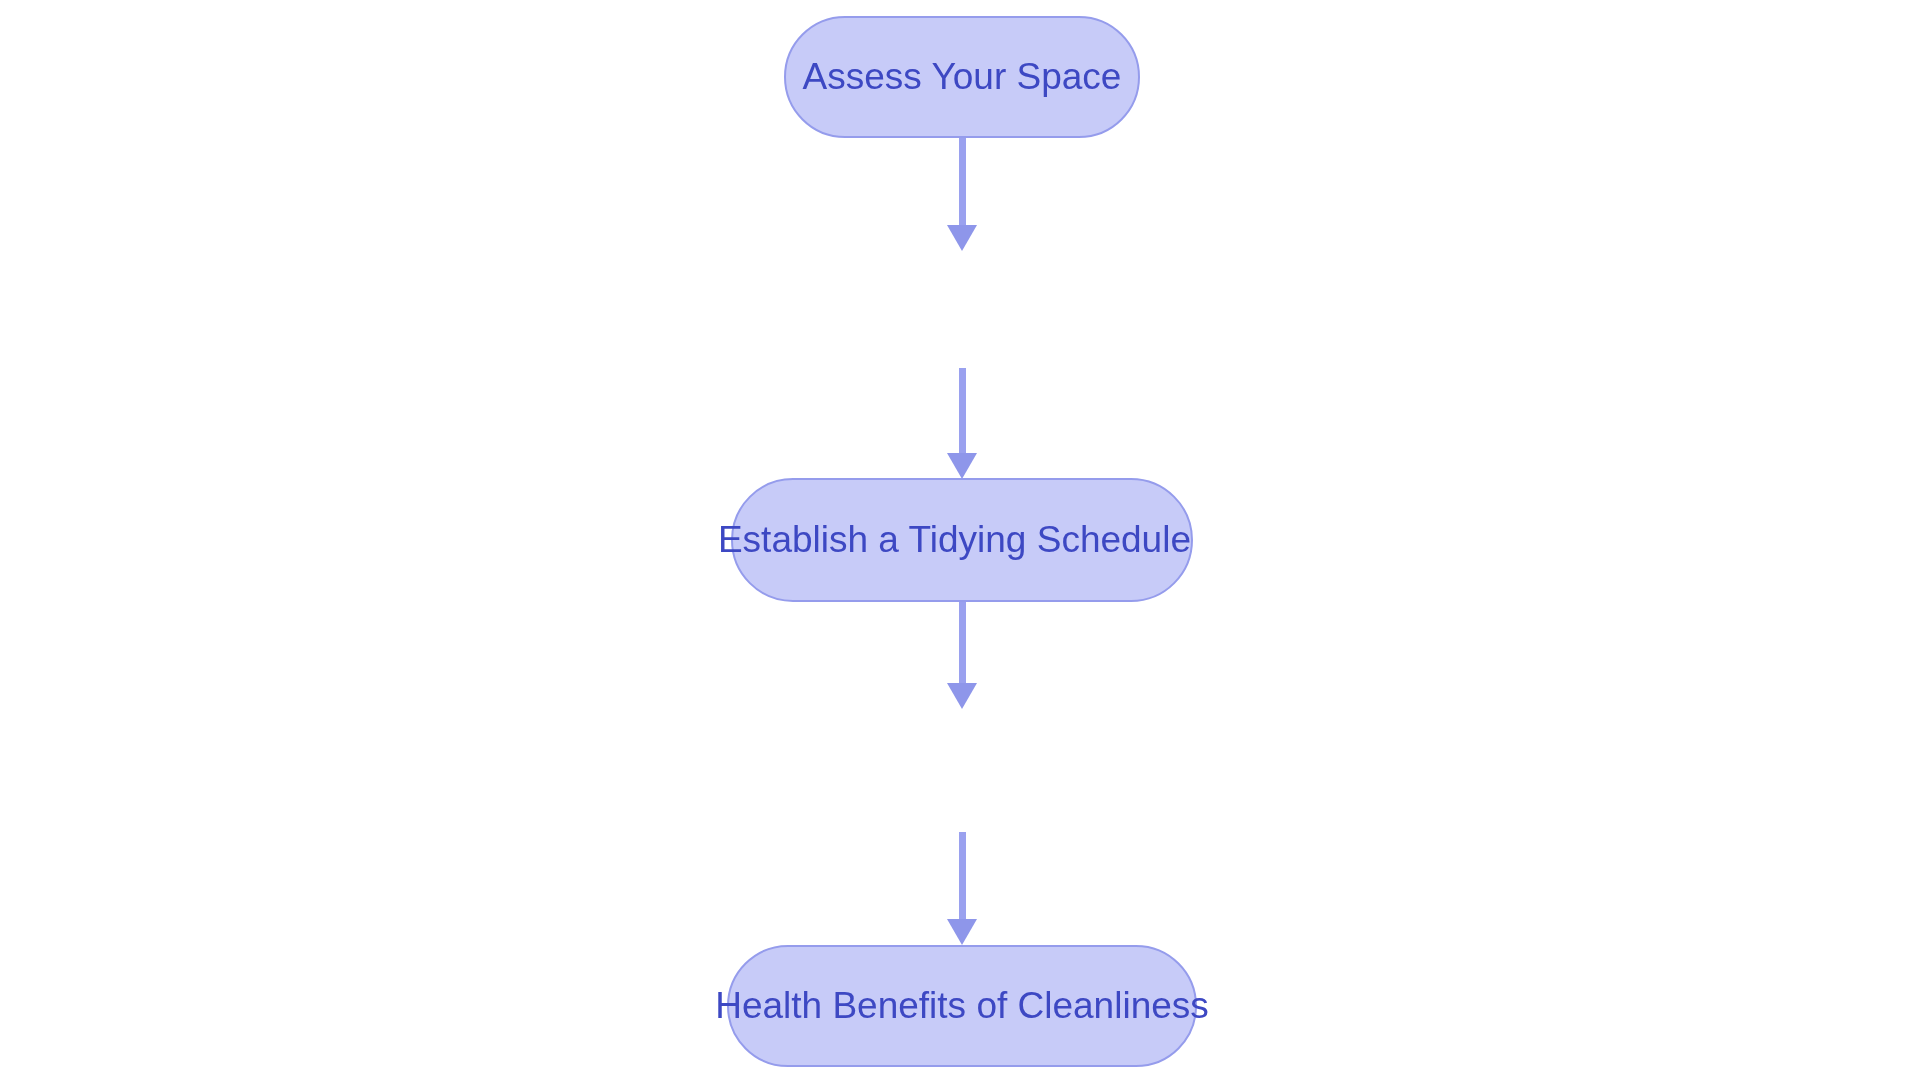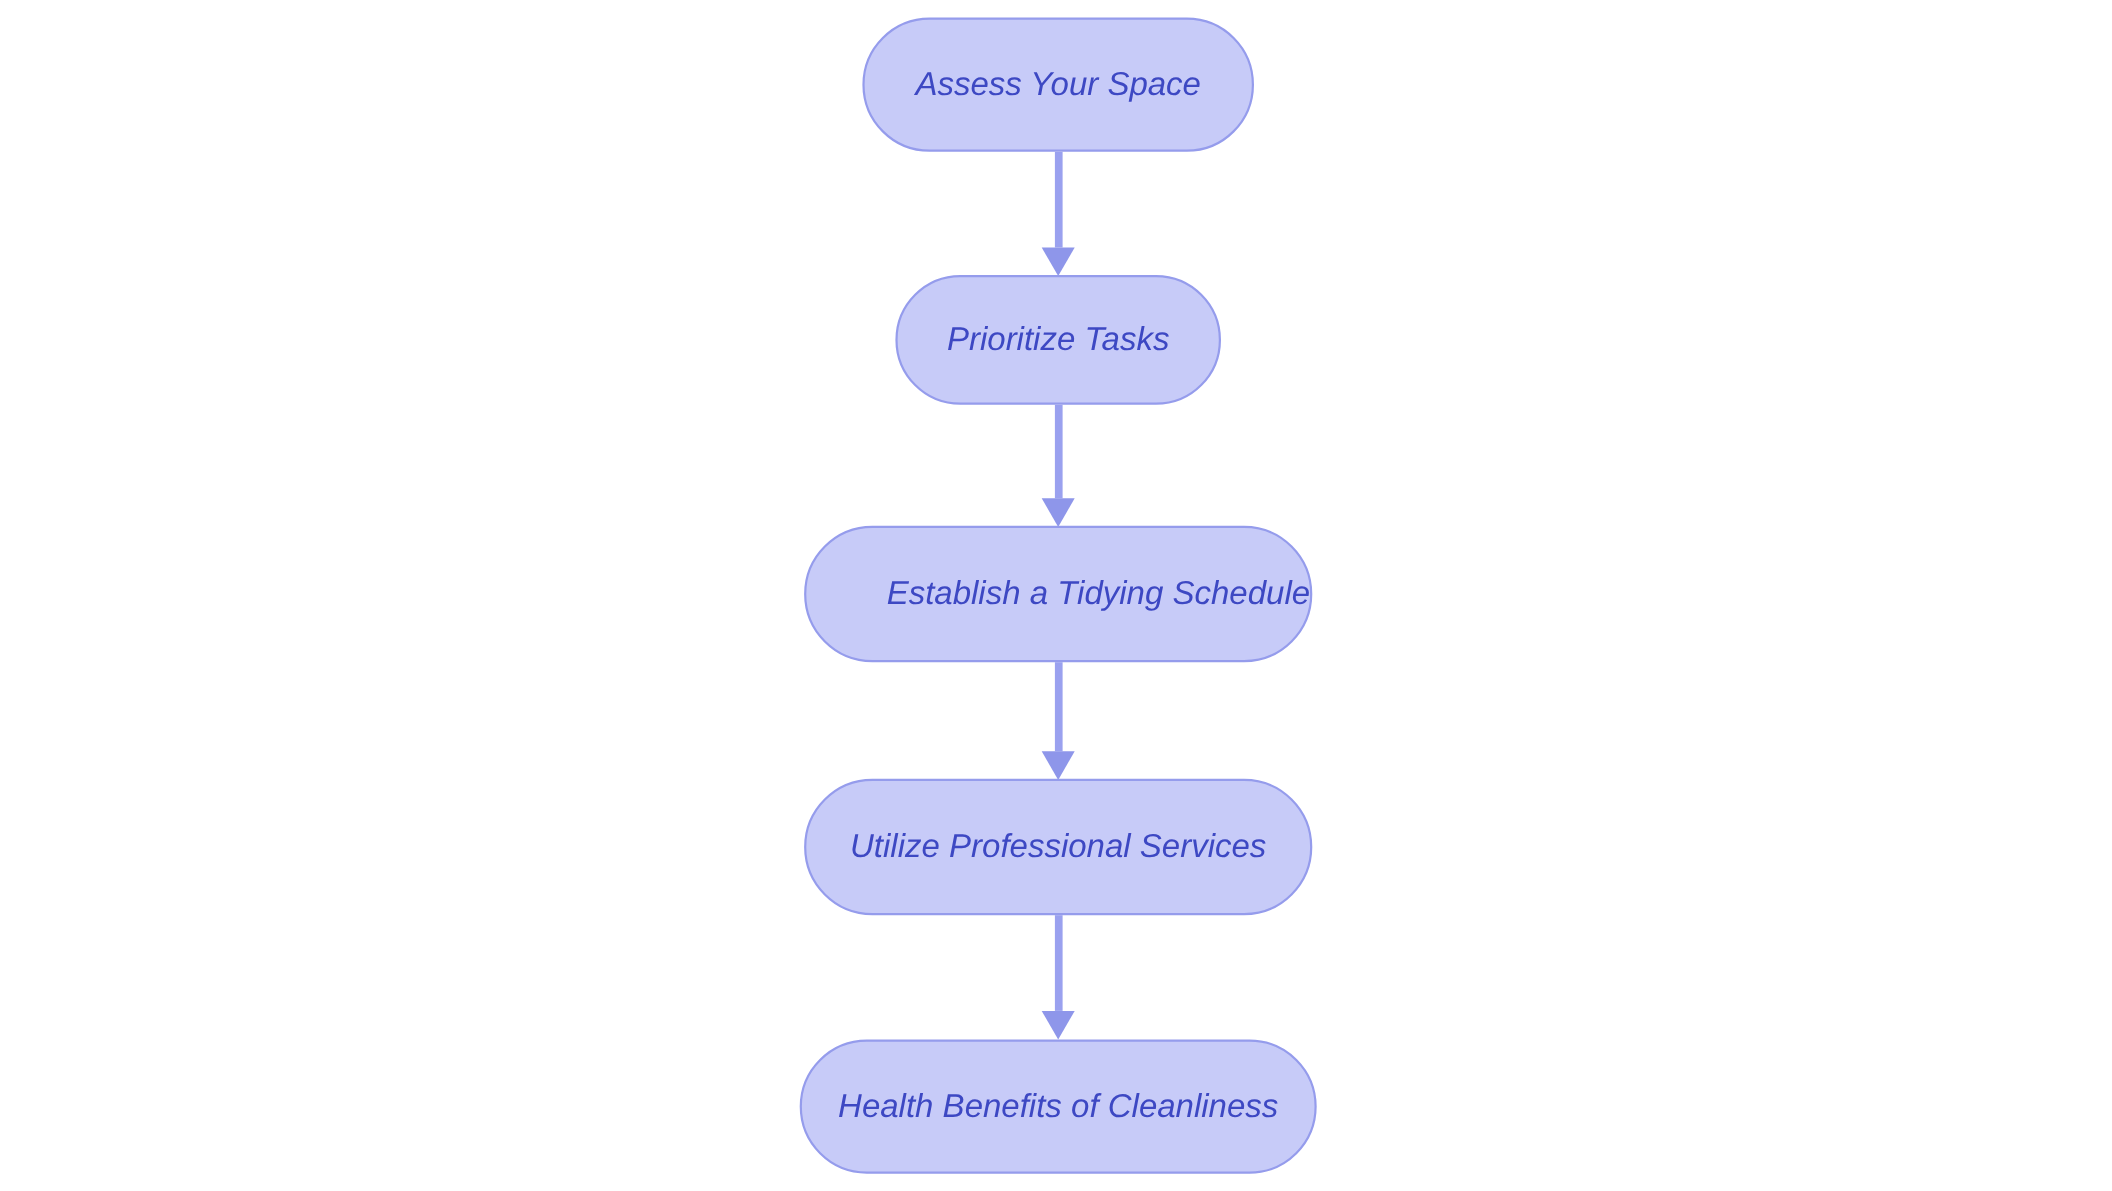--- a/index.html
+++ b/index.html
@@ -28,25 +28,24 @@
     position: absolute;
     background: var(--node-fill);
     border: 2px solid var(--node-border);
     border-radius: 64px;
     display: flex;
     align-items: center;
     justify-content: center;
   }
   .node-label {
     color: var(--node-text);
-    font-size: 30px;
+    font-size: 37px;
     line-height: 1.2;
     white-space: nowrap;
     text-align: center;
-    font-style: italic;
   }
   .arrow {
     position: absolute;
     width: 30px;
     display: flex;
     flex-direction: column;
     align-items: center;
   }
   .arrow-stem {
     width: 7px;
@@ -68,41 +67,35 @@
 
   <div class="node" style="left:784px; top:16px; width:356px; height:122px;">
     <span class="node-label">Assess Your Space</span>
   </div>
 
   <div class="arrow" style="left:947px; top:138px; height:113px;">
     <div class="arrow-stem"></div>
     <div class="arrow-head"></div>
   </div>
 
-  <div class="node" style="left:814px; top:250px; width:296px; height:118px;">
-    <span class="node-label">Prioritize Tasks</span>
-  </div>
 
   <div class="arrow" style="left:947px; top:368px; height:111px;">
     <div class="arrow-stem"></div>
     <div class="arrow-head"></div>
   </div>
 
   <div class="node" style="left:731px; top:478px; width:462px; height:124px;justify-content:flex-end;">
     <span class="node-label">Establish a Tidying Schedule</span>
   </div>
 
   <div class="arrow" style="left:947px; top:602px; height:107px;">
     <div class="arrow-stem"></div>
     <div class="arrow-head"></div>
   </div>
 
-  <div class="node" style="left:731px; top:708px; width:462px; height:124px;">
-    <span class="node-label">Utilize Professional Services</span>
-  </div>
 
   <div class="arrow" style="left:947px; top:832px; height:113px;">
     <div class="arrow-stem"></div>
     <div class="arrow-head"></div>
   </div>
 
   <div class="node" style="left:727px; top:945px; width:470px; height:122px;">
     <span class="node-label">Health Benefits of Cleanliness</span>
   </div>
 

